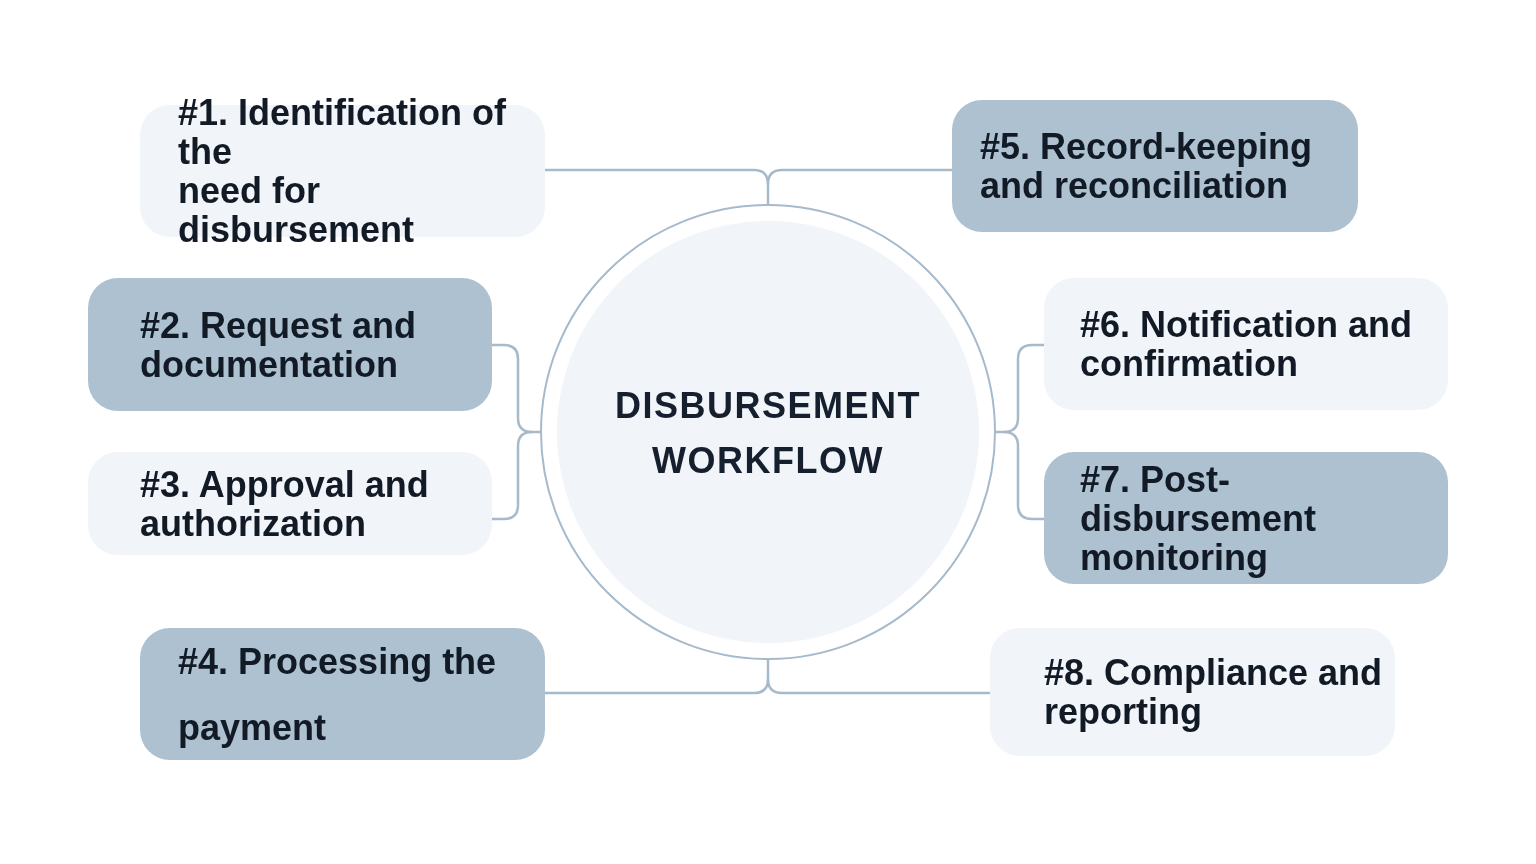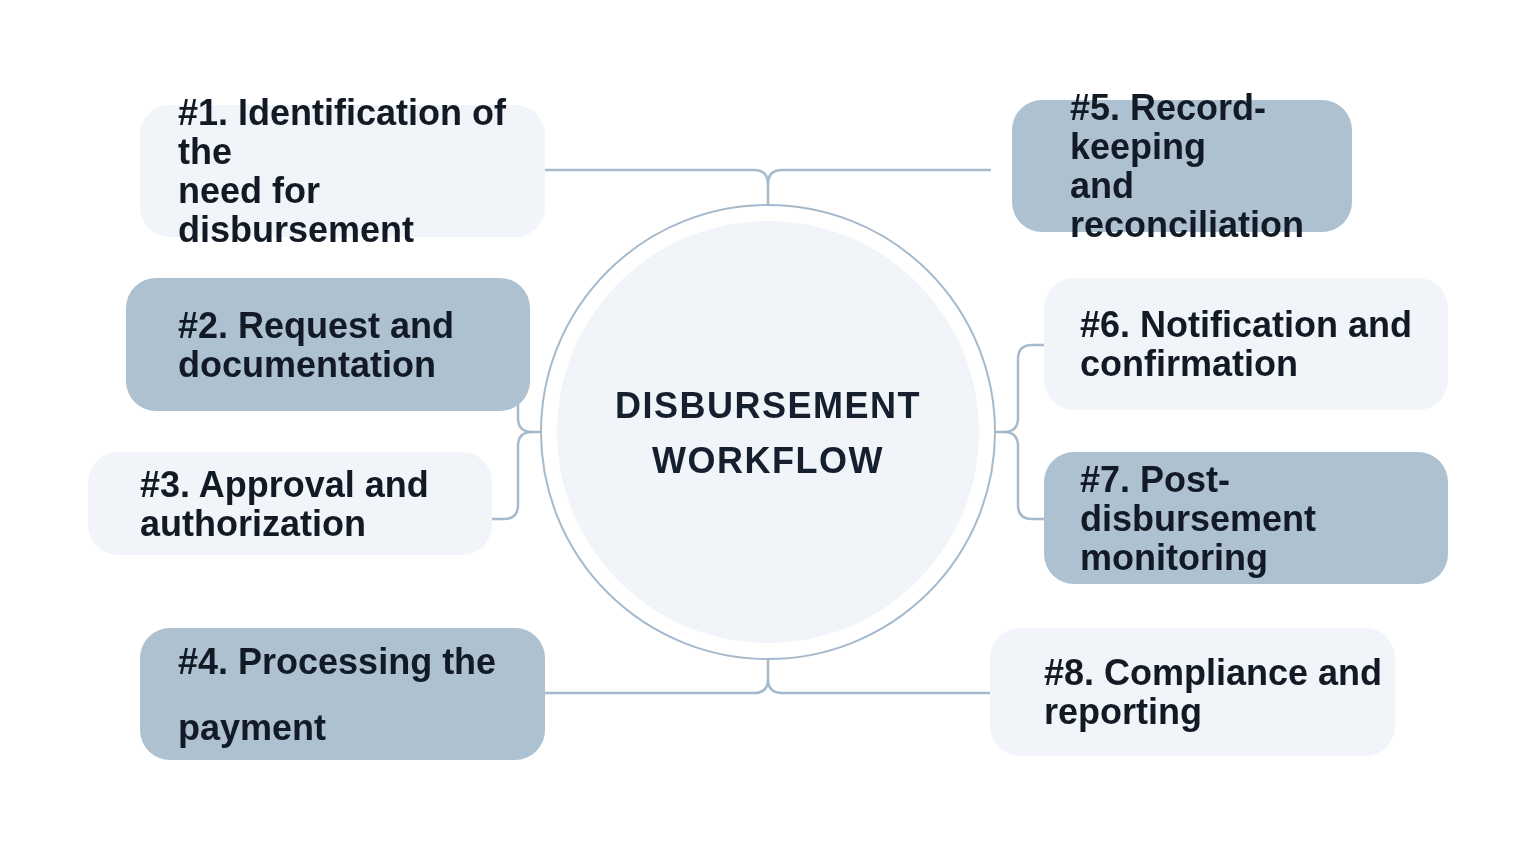--- a/index.html
+++ b/index.html
@@ -62,24 +62,24 @@
     flex-direction:column;
     justify-content:center;
     color:var(--text-dark);
     font-size:36px;
     font-weight:700;
     line-height:39px;
   }
   .step-box.light{background:var(--box-light);}
   .step-box.dark{background:var(--box-dark);}
   .box-1{left:140px;top:105px;padding-left:38px;}
-  .box-2{left:88px; top:278px;padding-left:52px;width:404px;height:133px;margin-left:38px;}
+  .box-2{left:88px; top:278px;padding-left:52px;width:404px;height:133px;}
   .box-3{left:88px; top:452px;padding-left:52px;width:404px;height:103px;}
   .box-4{left:140px;top:628px;padding-left:38px;gap:27px;}
-  .box-5{left:1012px;top:100px;padding-left:58px;width:340px;}
+  .box-5{left:952px;top:100px;padding-left:28px;width:406px;}
   .box-6{left:1044px;top:278px;padding-left:36px;width:404px;}
   .box-7{left:1044px;top:452px;padding-left:36px;width:404px;}
   .box-8{left:990px;top:628px;padding-left:54px;height:128px;}
 </style>
 </head>
 <body>
 
 <div class="canvas">
 
   <svg class="connectors" viewBox="0 0 1536 864" xmlns="http://www.w3.org/2000/svg">

